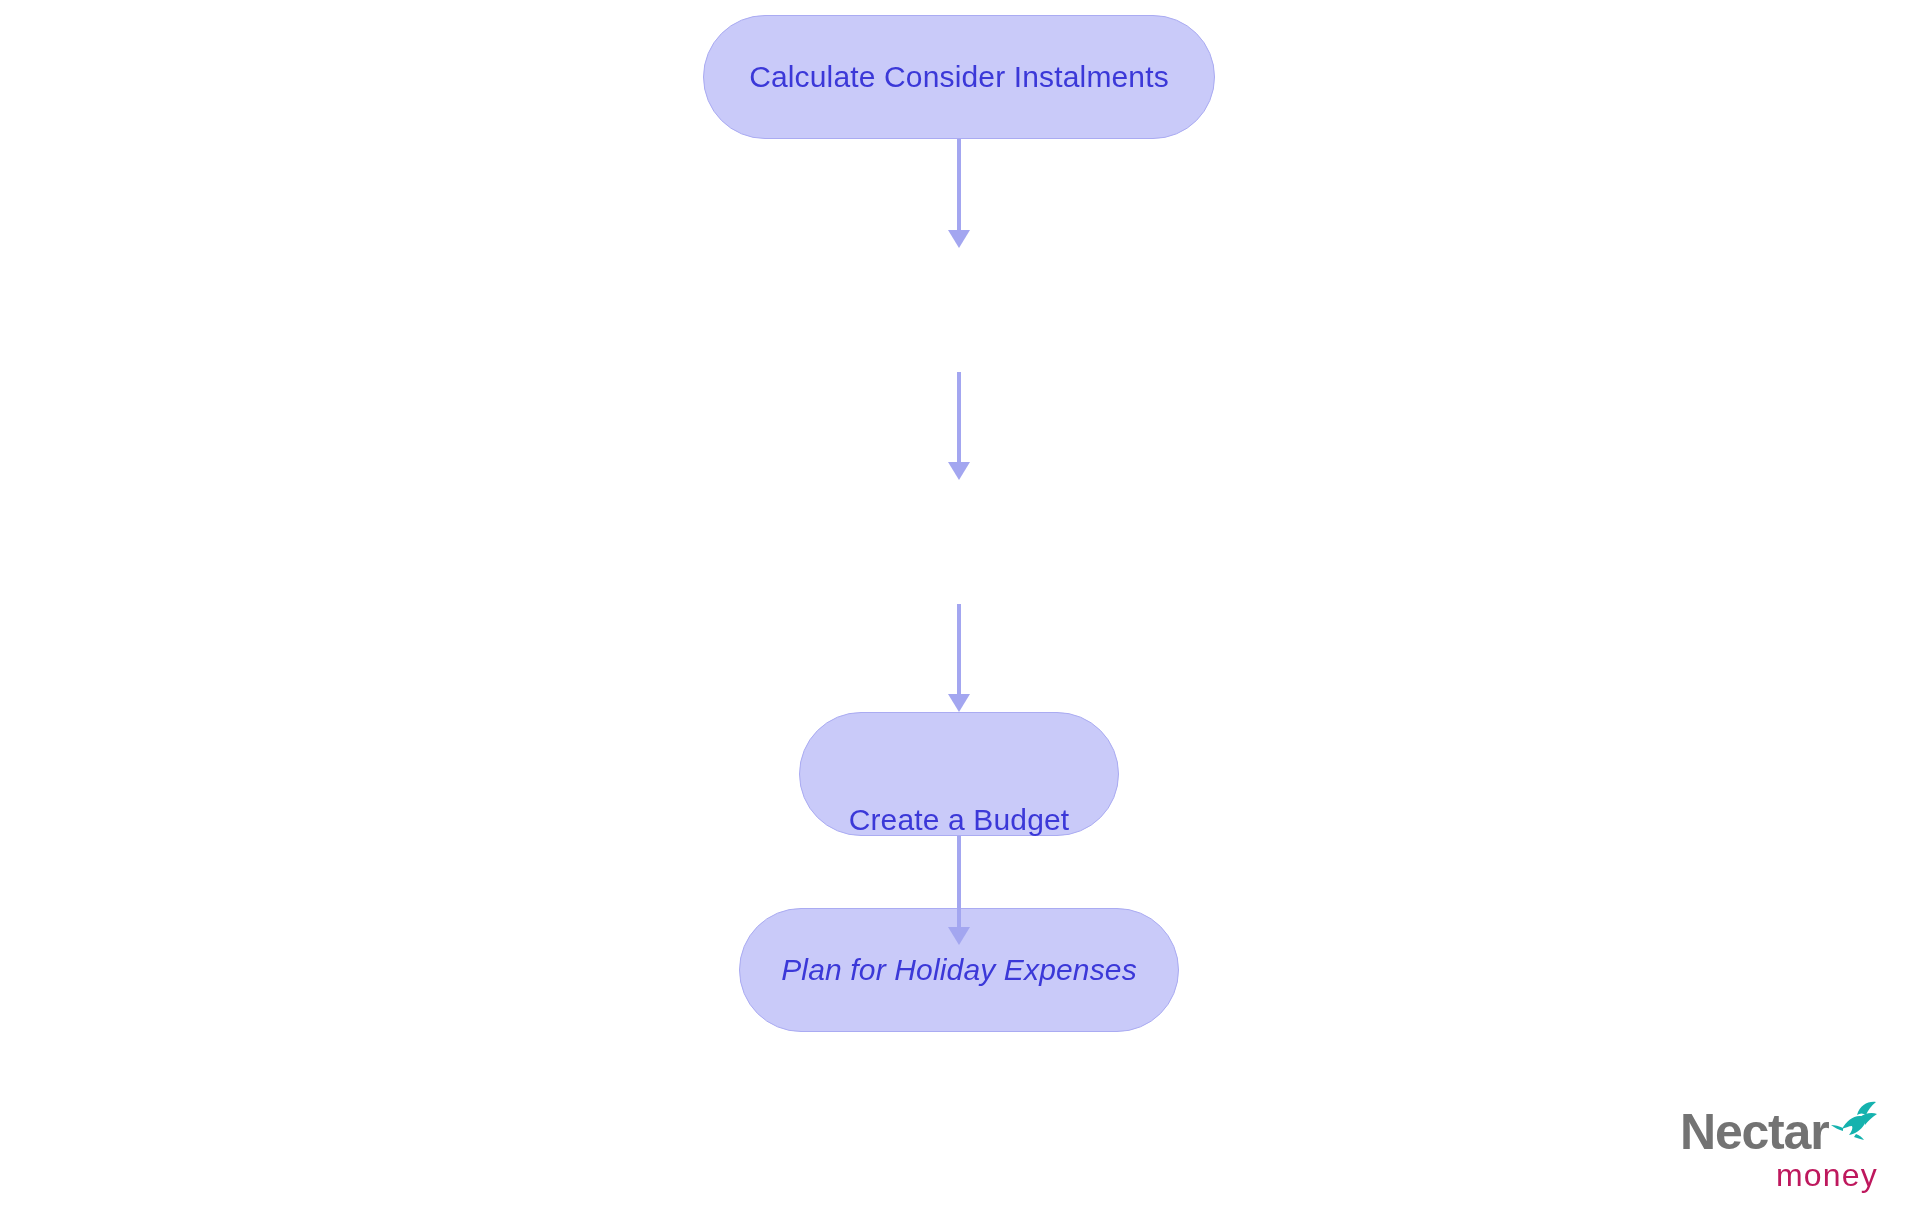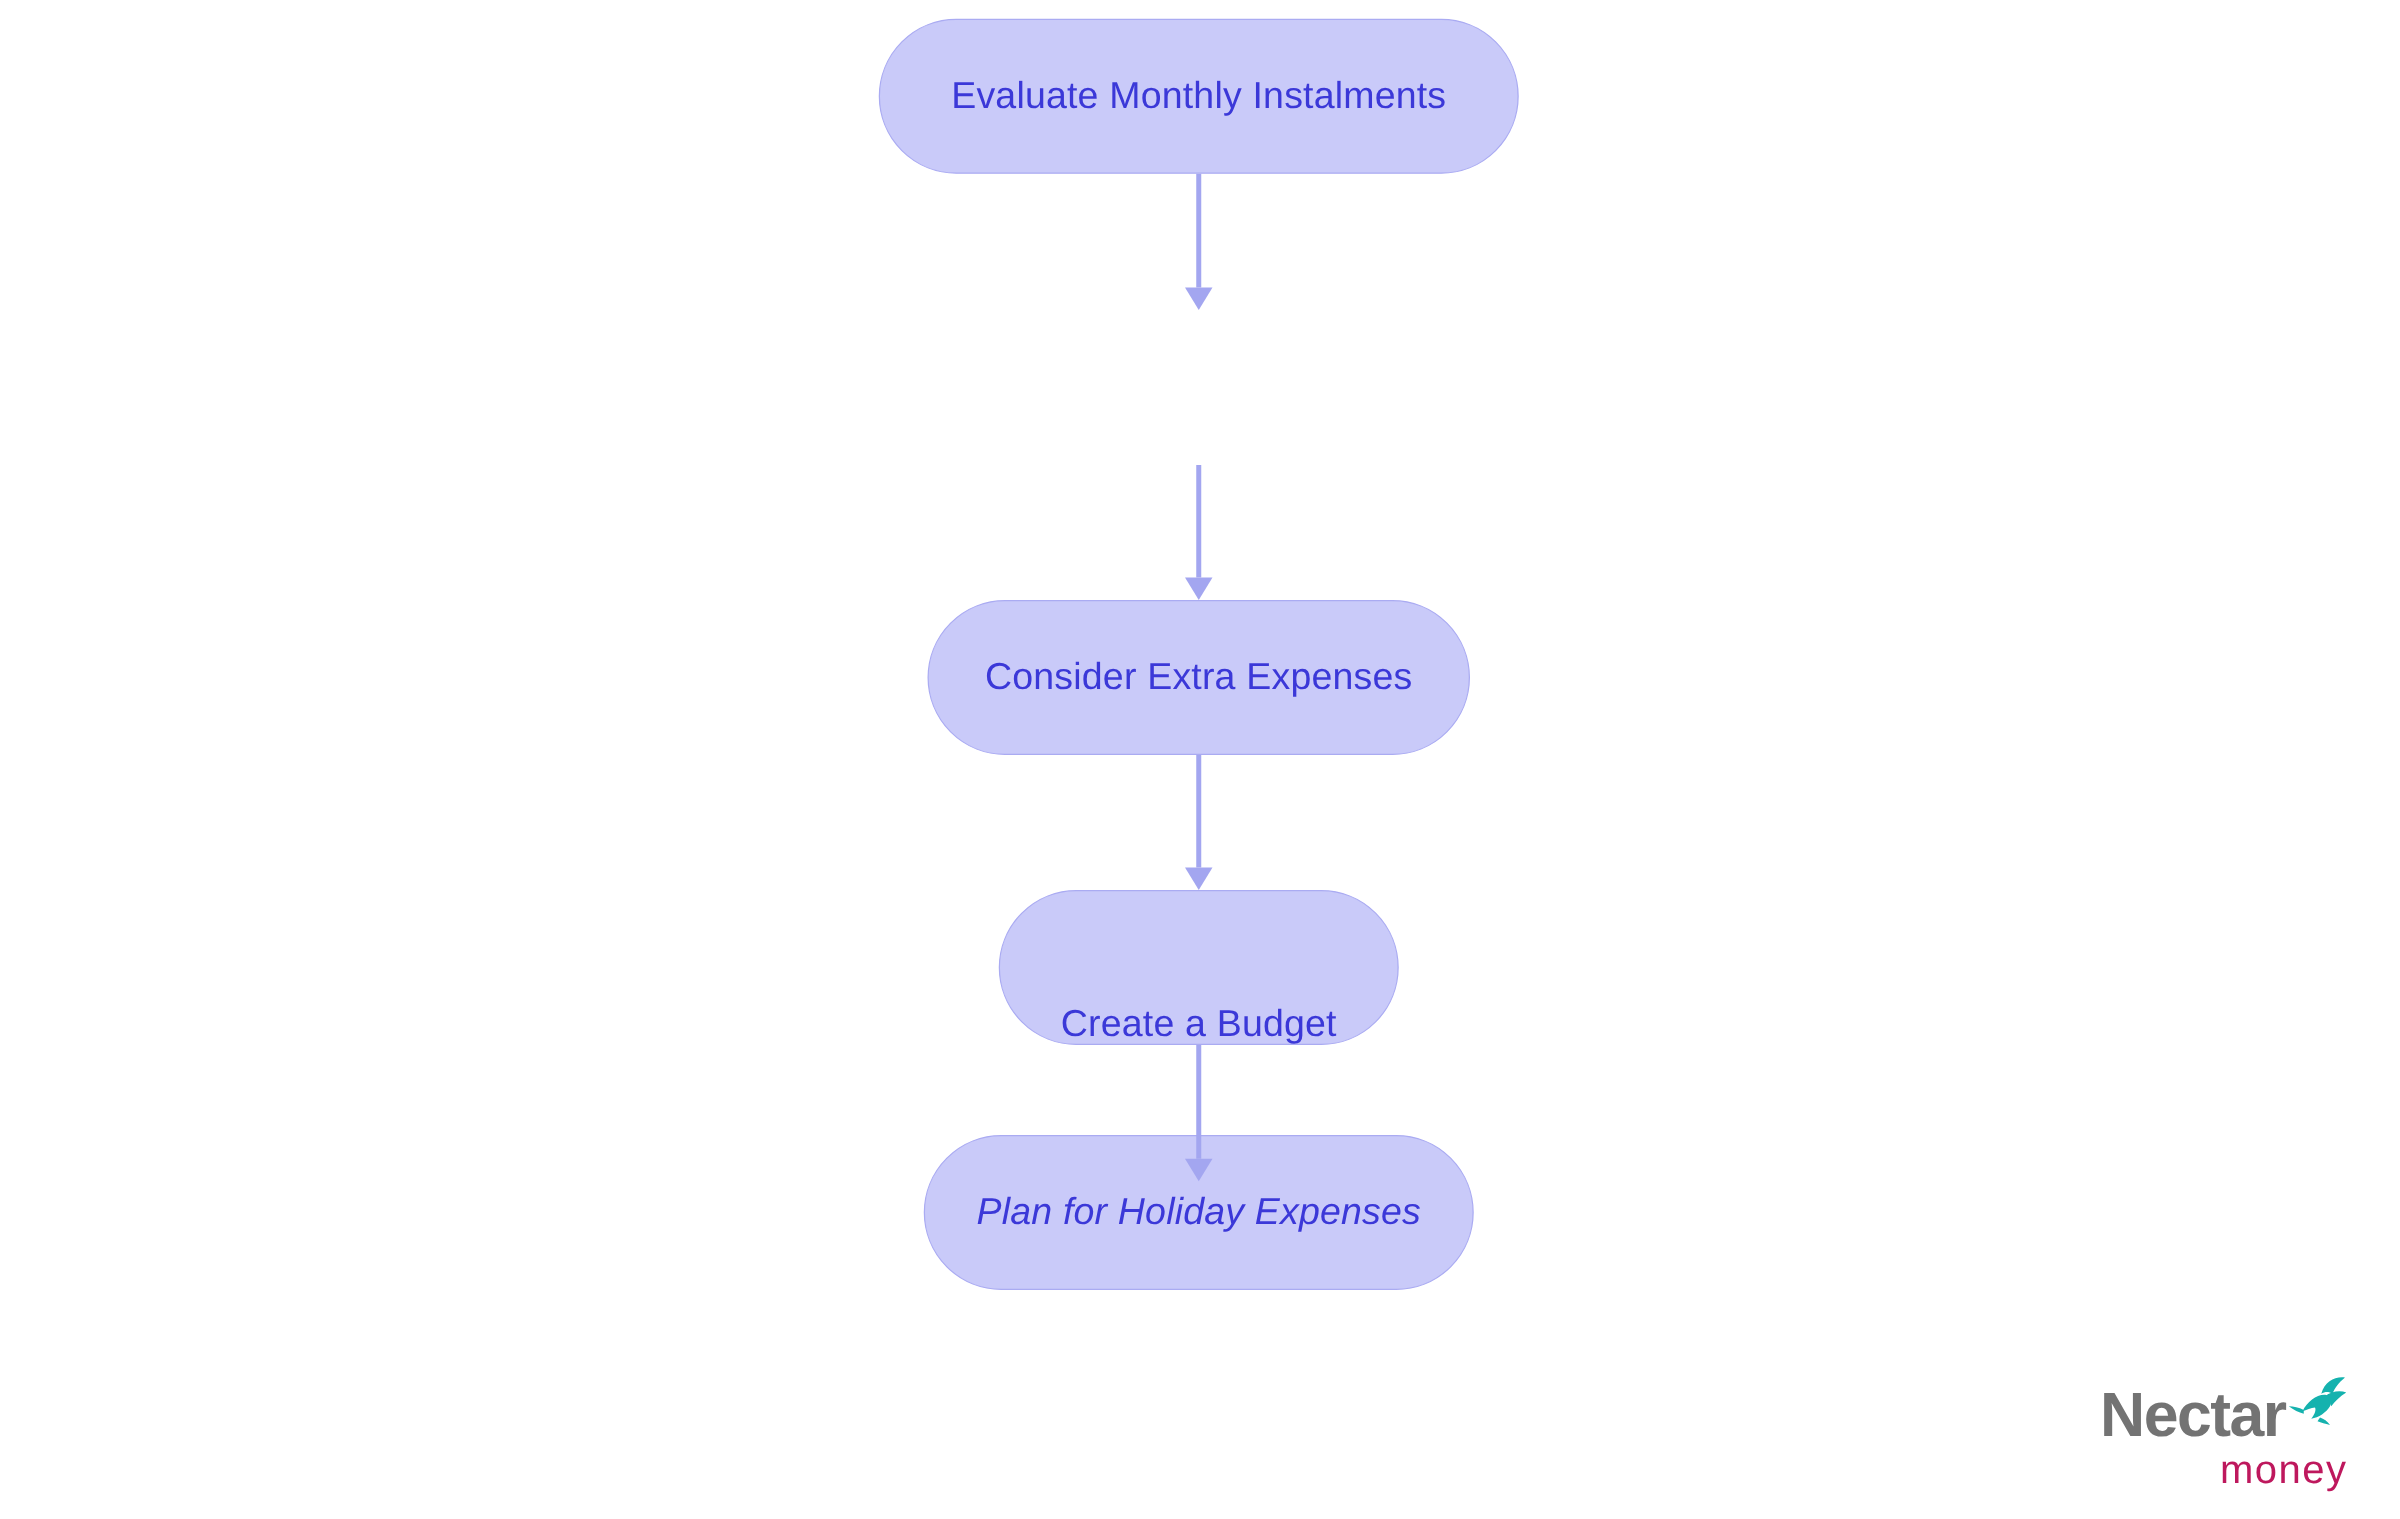--- a/index.html
+++ b/index.html
@@ -133,27 +133,24 @@
     width: 48px;
     height: 40px;
   }
 </style>
 </head>
 <body>
 
 <div id="canvas">
 
   <div id="node-0" class="node">
-    <span class="node-label">Evaluate Monthly Instalments</span>
+    <span class="node-label">Calculate Consider Instalments</span>
   </div>
 
 
-  <div id="node-2" class="node">
-    <span class="node-label">Consider Extra Expenses</span>
-  </div>
 
   <div id="node-3" class="node">
     <span class="node-label">Create a Budget</span>
   </div>
 
   <div id="node-4" class="node">
     <span class="node-label">Plan for Holiday Expenses</span>
   </div>
 
   <div id="conn-0" class="connector">

